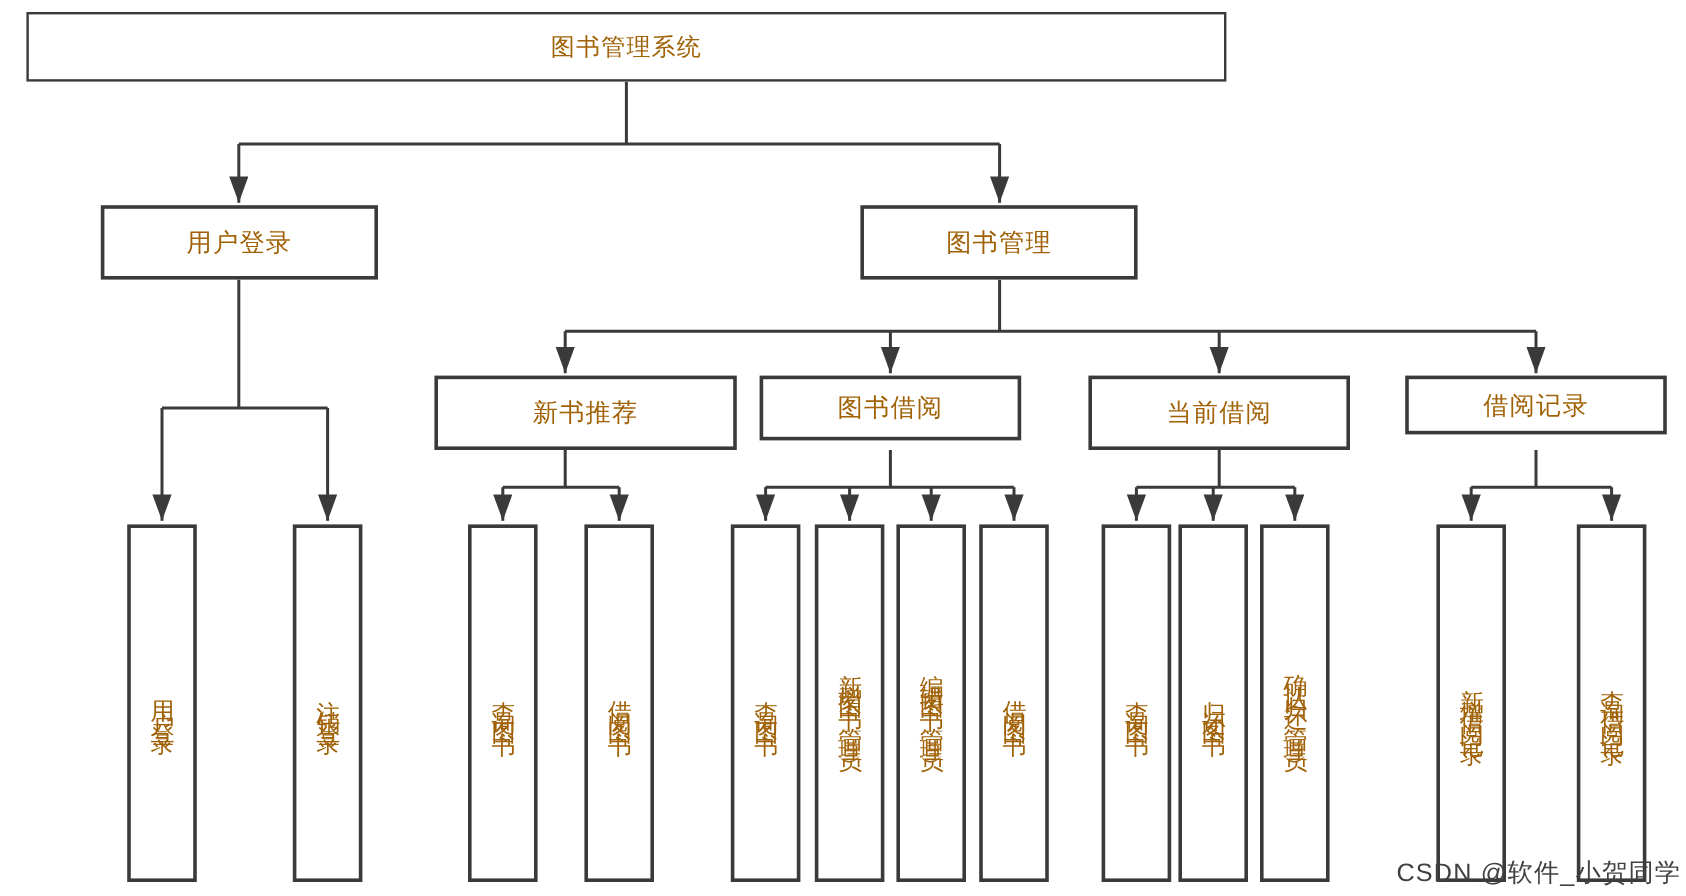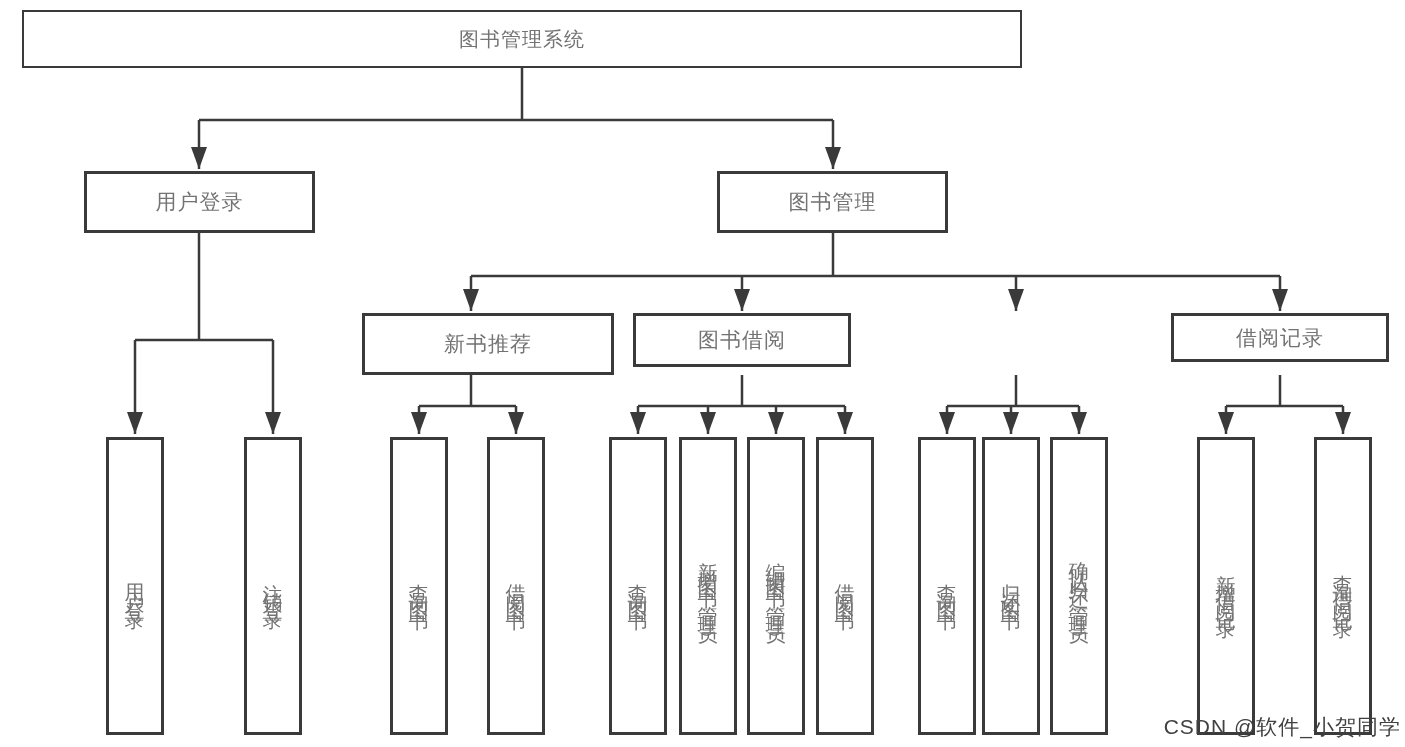--- a/index.html
+++ b/index.html
@@ -27,21 +27,21 @@
   .box {
     position: absolute;
     box-sizing: border-box;
     border: 3px solid #3a3a3a;
     background: #ffffff;
     display: flex;
     align-items: center;
     justify-content: center;
     font-size: 21px;
     letter-spacing: 1px;
-    color: #737373;
+    color: #a16207;
     white-space: nowrap;
   }
   .box.root {
     border-width: 2.5px;
     font-size: 20px;
   }
   .box.leaf {
     writing-mode: vertical-rl;
     text-orientation: mixed;
     letter-spacing: 9px;
@@ -102,20 +102,21 @@
     </g>
   </svg>
 
   <div class="box root" style="left:22px; top:10px; width:1000px; height:58px;">图书管理系统</div>
 
   <div class="box" style="left:84px; top:171px; width:231px; height:62px;">用户登录</div>
   <div class="box" style="left:717px; top:171px; width:231px; height:62px;">图书管理</div>
 
   <div class="box" style="left:362px; top:313px; width:252px; height:62px;">新书推荐</div>
   <div class="box" style="left:633px; top:313px; width:218px; height:54px;">图书借阅</div>
+  <div class="box" style="left:907px; top:313px; width:218px; height:62px;">当前借阅</div>
   <div class="box" style="left:1171px; top:313px; width:218px; height:49px;">借阅记录</div>
 
   <div class="box leaf" style="left:106px; top:437px; width:58px; height:298px;">用户登录</div>
   <div class="box leaf" style="left:244px; top:437px; width:58px; height:298px;">注销登录</div>
 
   <div class="box leaf" style="left:390px; top:437px; width:58px; height:298px;">查询图书</div>
   <div class="box leaf" style="left:487px; top:437px; width:58px; height:298px;">借阅图书</div>
 
   <div class="box leaf" style="left:609px; top:437px; width:58px; height:298px;">查询图书</div>
   <div class="box leaf" style="left:679px; top:437px; width:58px; height:298px;">新增图书（管理员）</div>

